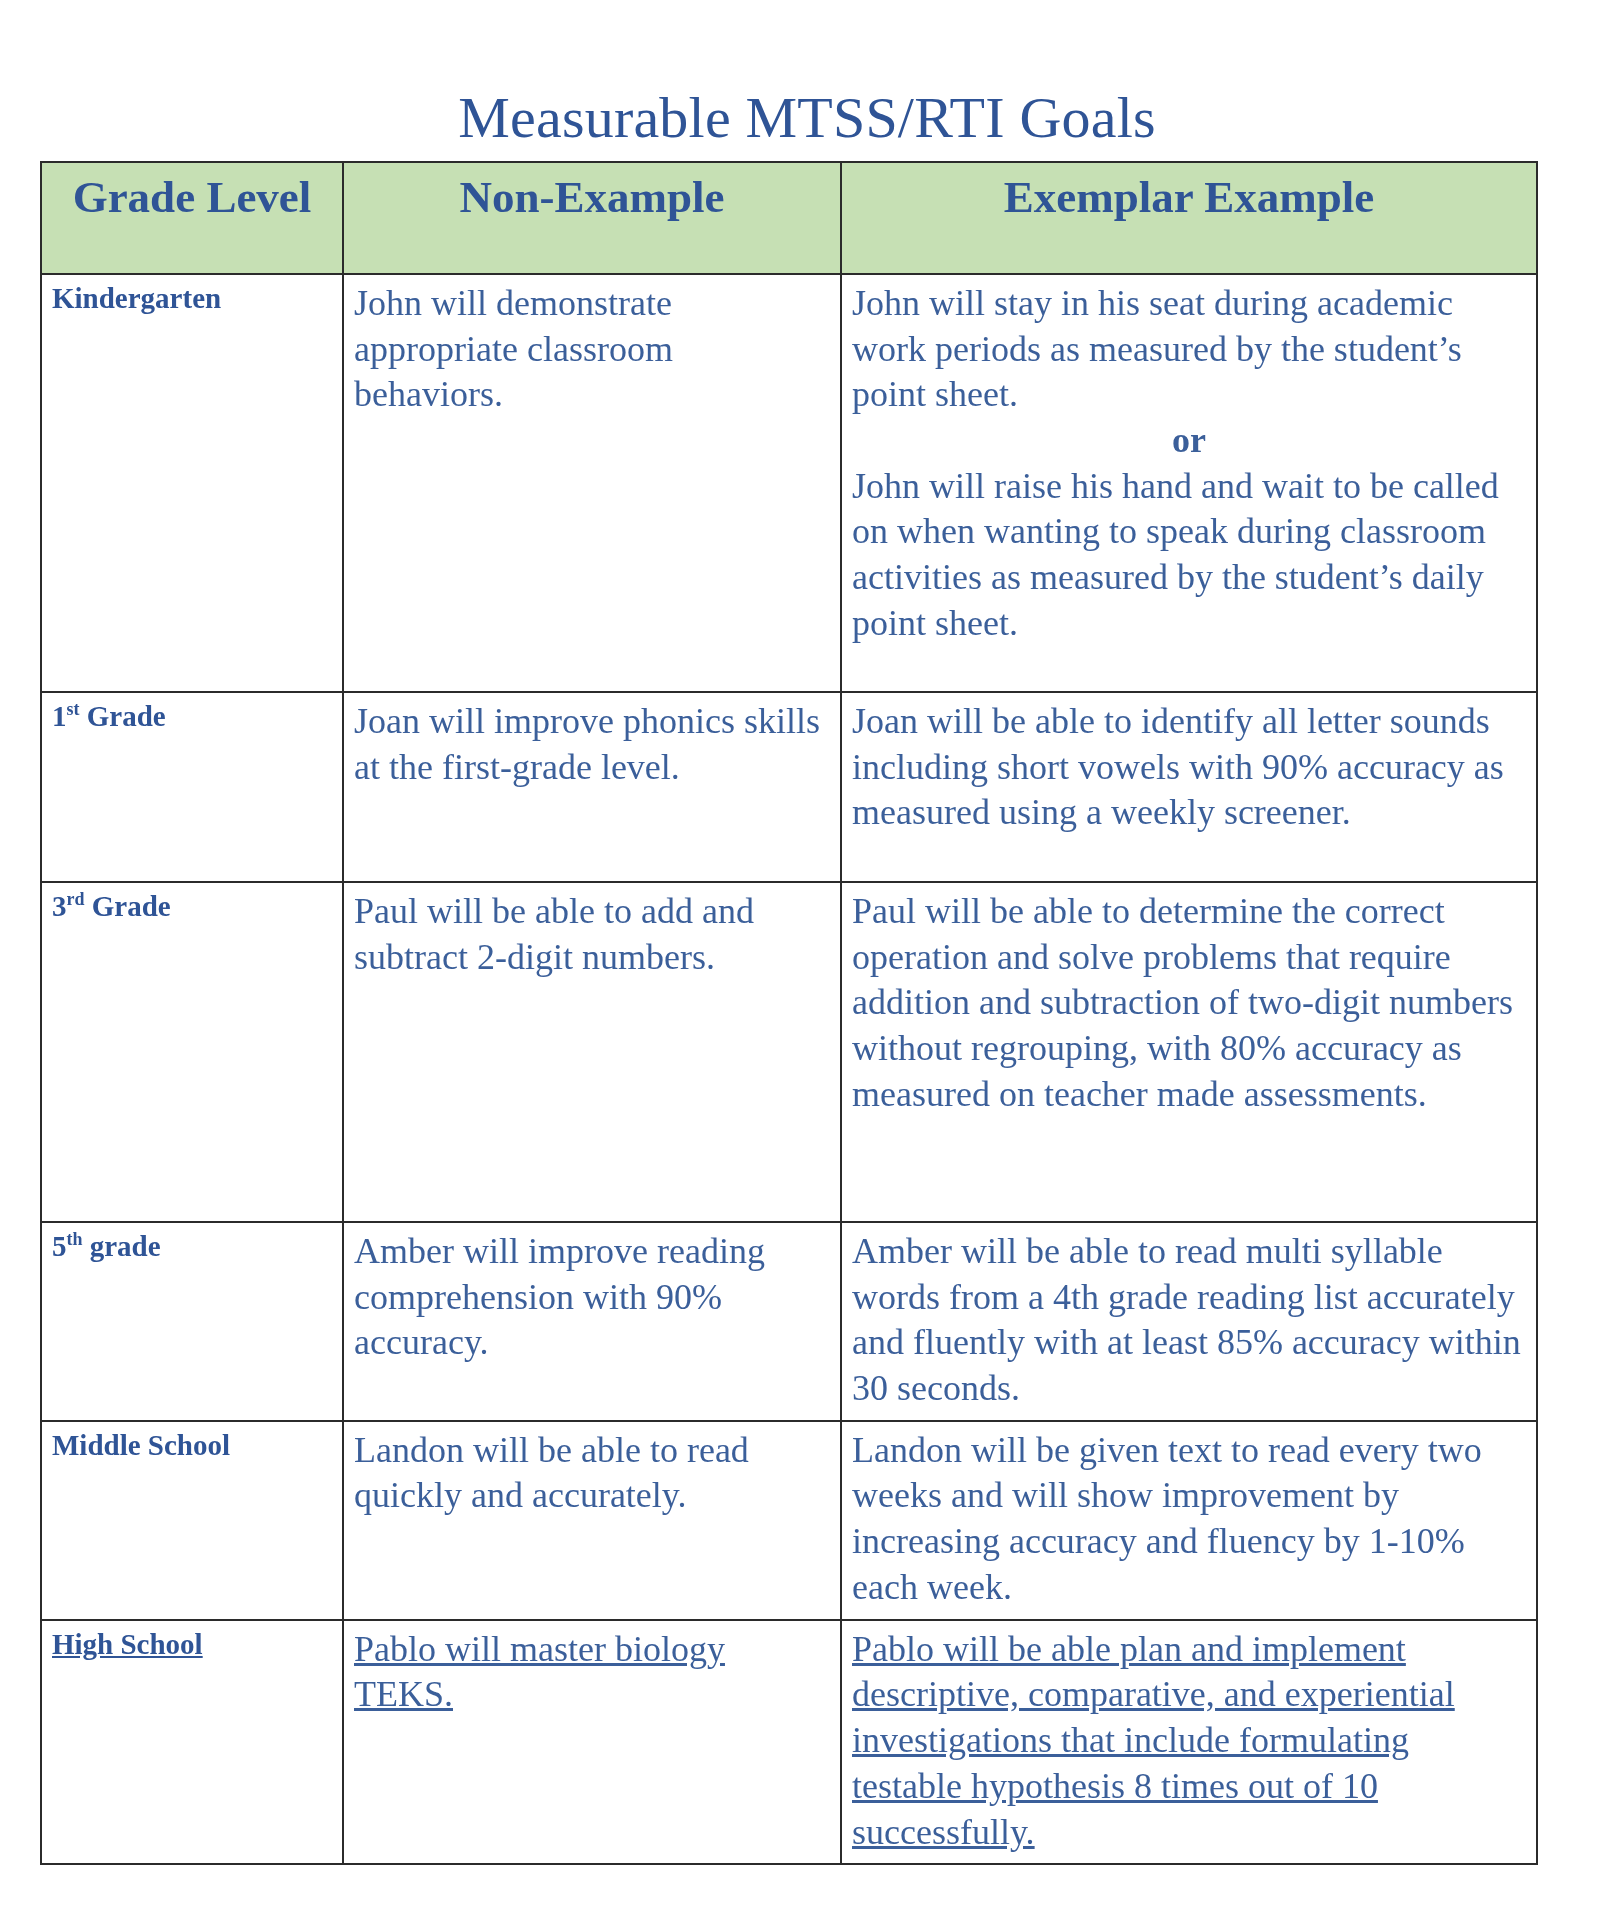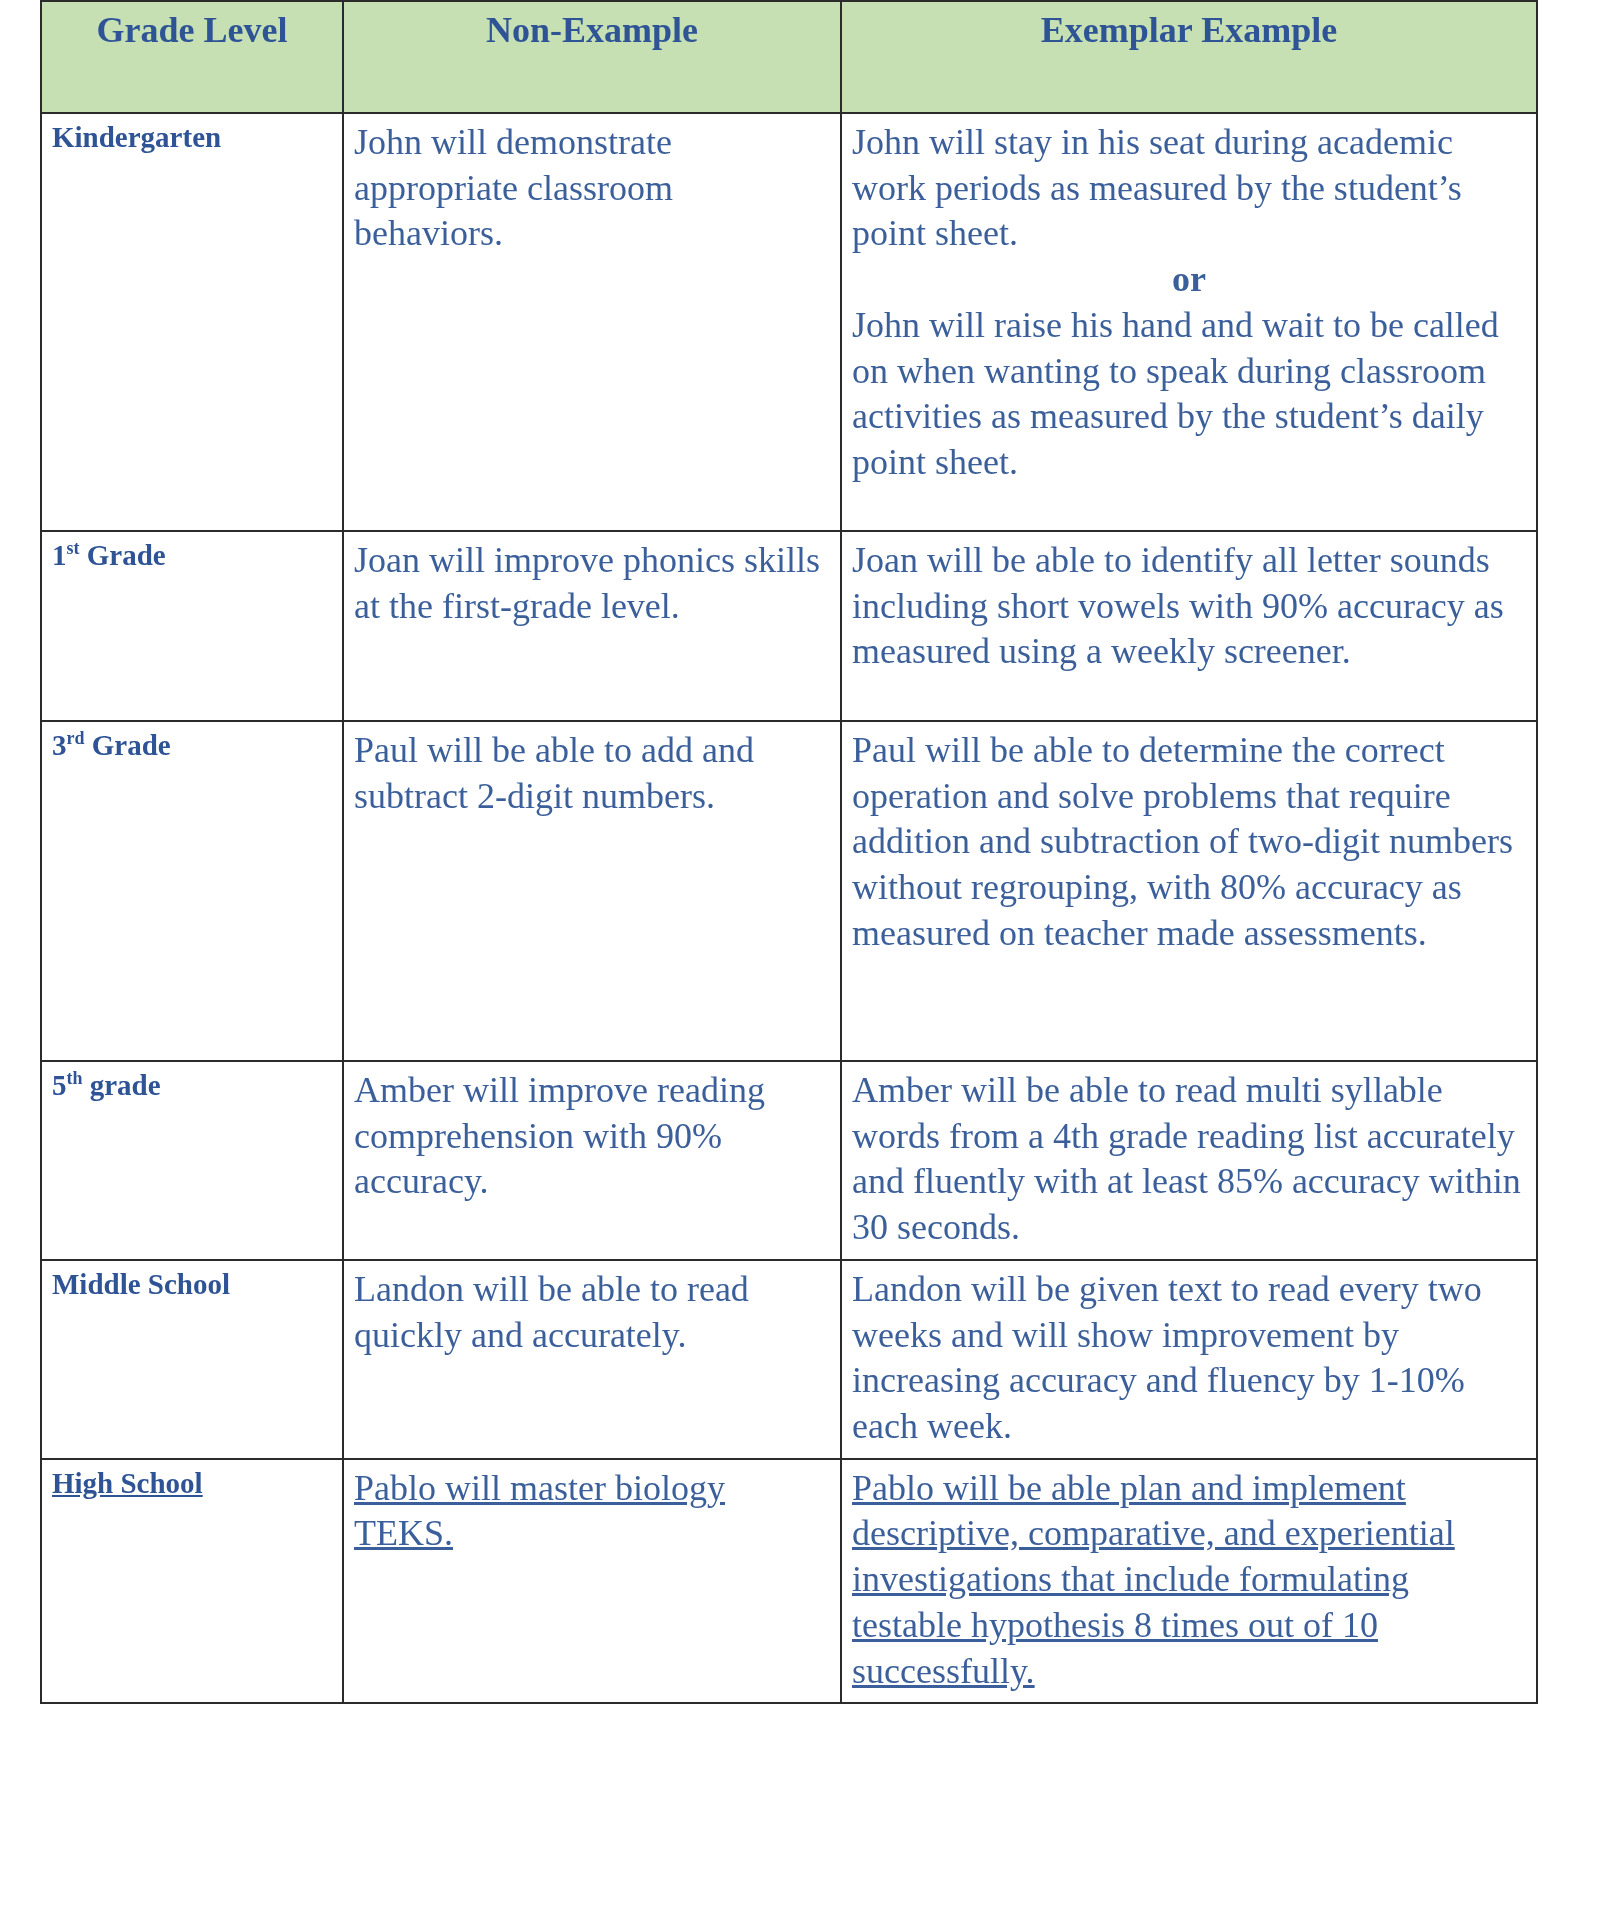--- a/index.html
+++ b/index.html
@@ -51,21 +51,21 @@
   }
   
   col.c-grade { width: 302px; }
   col.c-non   { width: 498px; }
   col.c-ex    { width: 696px; }
 
   thead th {
     background: #c6e0b4;
     color: #2f5496;
     font-weight: bold;
-    font-size: 36px;
+    font-size: 45px;
     line-height: 1.25;
     text-align: center;
     vertical-align: top;
     padding: 10px 8px 12px 8px;
     height: 112px;
   }
   td.grade-cell {
     font-weight: bold;
     font-size: 29px;
     line-height: 1.22;
@@ -95,20 +95,21 @@
   .row-3 td { height: 340px; }
   .row-5 td { height: 194px; }
   .row-m td { height: 192px; }
   .row-h td { height: 217px; text-decoration: underline; }
 </style>
 </head>
 <body>
 
 <div class="page">
 
+  <h1 class="doc-title">Measurable MTSS/RTI Goals</h1>
 
   <div class="table-wrap">
     <table class="goals">
       <colgroup>
         <col class="c-grade">
         <col class="c-non">
         <col class="c-ex">
       </colgroup>
       <thead>
         <tr>

